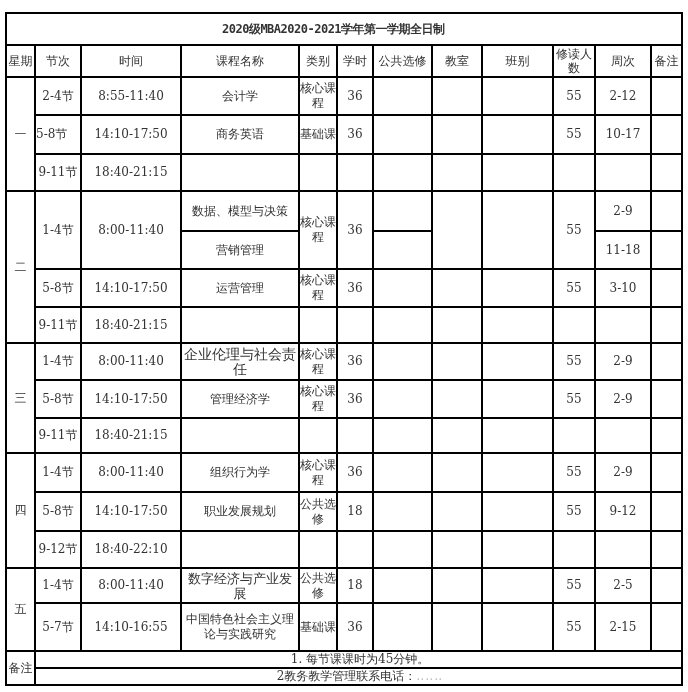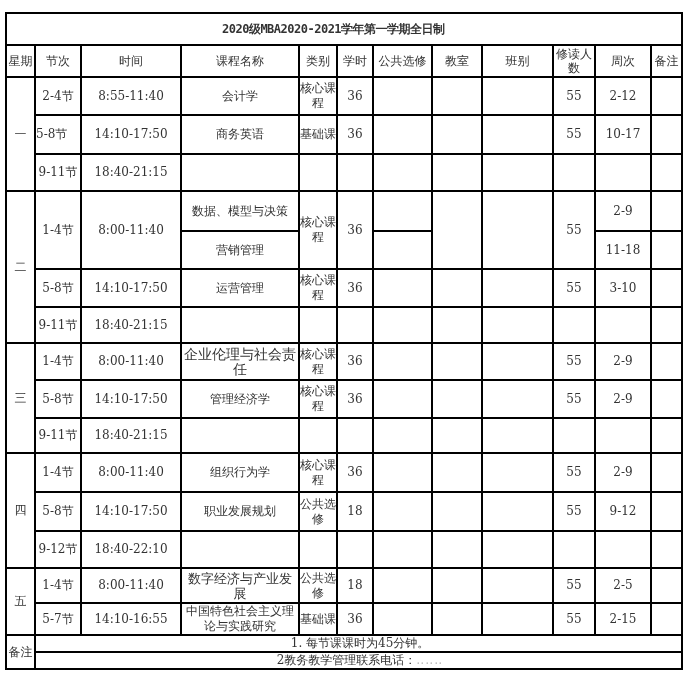--- a/index.html
+++ b/index.html
@@ -235,21 +235,21 @@
     <td></td>
     <td></td>
     <td></td>
     <td>55</td>
     <td>2-5</td>
     <td></td>
   </tr>
   <tr style="height:25px">
     <td>5-7节</td>
     <td>14:10-16:55</td>
-    <td style="padding:0 4px">中国特色社会主义理论与实践研究</td>
+    <td style="padding:8px 4px">中国特色社会主义理论与实践研究</td>
     <td class="type">基础课</td>
     <td>36</td>
     <td></td>
     <td></td>
     <td></td>
     <td>55</td>
     <td>2-15</td>
     <td></td>
   </tr>
 

